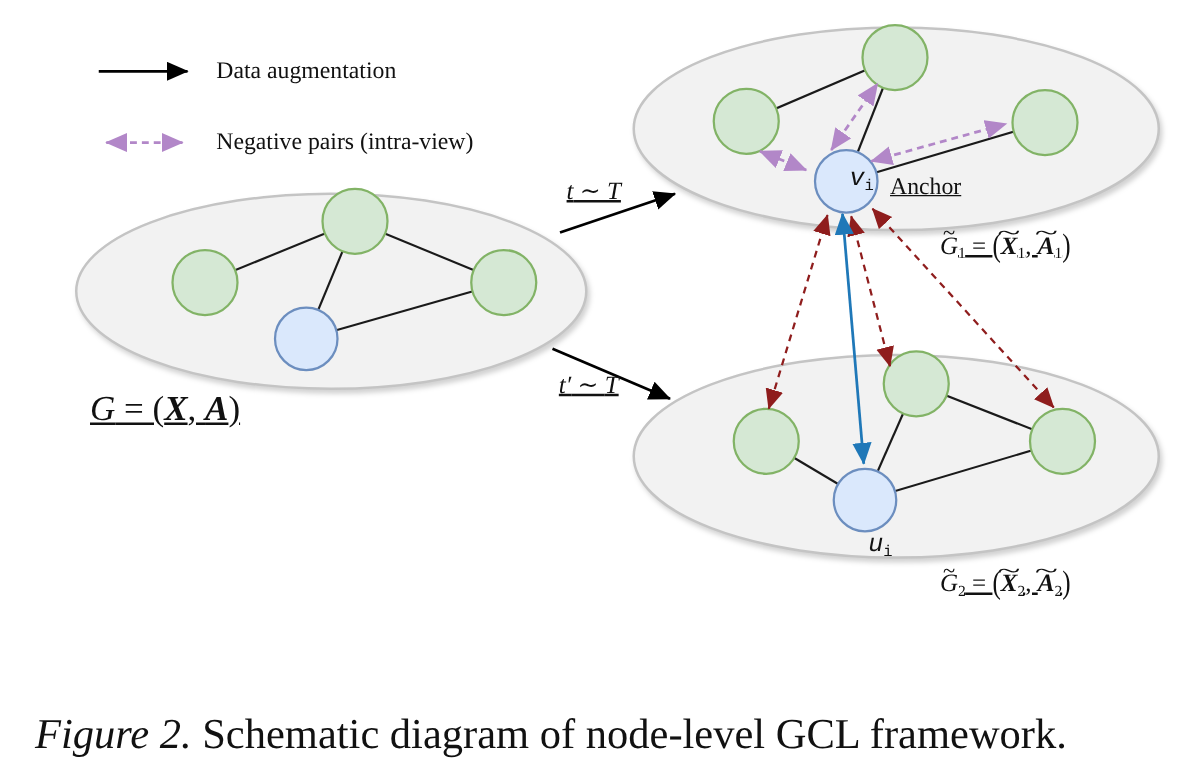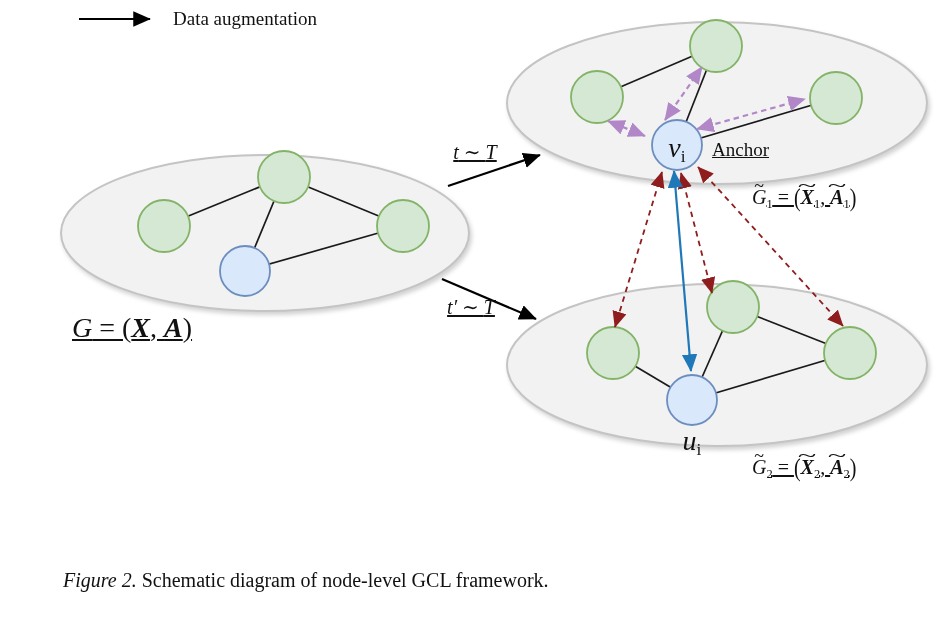--- a/index.html
+++ b/index.html
@@ -6,21 +6,21 @@
   body{
     width:943px;height:623px;position:relative;background:#ffffff;
     font-family:"Liberation Serif","DejaVu Serif",serif;color:#111;
     overflow:hidden;
   }
   svg{display:block;}
   #diagram{position:absolute;left:0;top:0;}
 
   
   #legend{position:absolute;left:76px;top:9px;}
-  .lrow{display:flex;align-items:center;height:19px;margin-bottom:3.5px;}
+  .lrow{display:flex;align-items:center;height:19px;margin-bottom:3.5px;margin-top:38px;}
   .lrow svg{width:86px;height:16px;margin-right:11px;flex:none;}
   .llabel{font-size:19px;white-space:nowrap;line-height:19px;}
 
   
   .ell{fill:var(--ellipse-fill,#f2f2f2);stroke:var(--ellipse-stroke,#c4c4c4);stroke-width:2;
        filter:drop-shadow(2px 3px 2px rgba(0,0,0,0.18));}
   line.edge{stroke:var(--edge,#1a1a1a);stroke-width:1.7;}
   line.aug{stroke:var(--aug,#000);stroke-width:2.2;}
   line.pos{stroke:var(--pos,#1f78b8);stroke-width:2.2;}
   line.intra{stroke:var(--intra,#b287c8);stroke-width:2.2;stroke-dasharray:5.5 4;}
@@ -36,22 +36,22 @@
   .mi{font-style:italic;}
   .mbi{font-style:italic;font-weight:bold;}
   .sb{font-size:0.62em;vertical-align:-0.3em;}
   .tld{position:relative;display:inline-block;}
   .tl{position:absolute;left:50%;top:-0.52em;transform:translateX(-50%);
       font-style:normal;font-weight:normal;font-size:0.9em;line-height:1;}
   .tl.wide{transform:translateX(-50%) scaleX(1.9);}
   .bp{display:inline-block;transform:scaleY(1.3);transform-origin:center;}
   #label-t-top,#label-t-bottom{font-size:20px;text-align:center;}
   #anchor-label{font-size:19px;text-align:right;}
-  .nlabel{position:absolute;font-size:28px;text-align:center;}
-  #caption{position:absolute;left:28px;top:569px;font-size:20px;white-space:nowrap;margin-left:35px;}
+  .nlabel{position:absolute;font-size:20px;text-align:right;font-family:Liberation Mono, monospace;}
+  #caption{position:absolute;left:28px;top:569px;font-size:34px;white-space:nowrap;}
   #caption .cap-prefix{font-style:italic;}
 </style>
 </head>
 <body>
 
 <svg width="0" height="0" style="position:absolute" aria-hidden="true">
   <defs>
     <marker id="mA" markerWidth="9" markerHeight="8" refX="7.6" refY="3.5" orient="auto-start-reverse" markerUnits="strokeWidth">
       <path d="M0,0 L8,3.5 L0,7 Z" class="fA"></path>
     </marker>
@@ -117,20 +117,26 @@
   <line class="intra" x1="697" y1="129" x2="805" y2="99" marker-start="url(#mP)" marker-end="url(#mP)"></line>
 </svg>
 
 <div id="legend">
   <div class="lrow">
     <svg viewBox="0 0 86 16">
       <line class="aug" x1="3" y1="8" x2="74" y2="8" marker-end="url(#mA)"></line>
     </svg>
     <span class="llabel">Data augmentation</span>
   </div>
+  <div class="lrow">
+    <svg viewBox="0 0 86 16">
+      <line class="intra" x1="9" y1="8" x2="70" y2="8" marker-start="url(#mP)" marker-end="url(#mP)"></line>
+    </svg>
+    <span class="llabel">Negative pairs (intra-view)</span>
+  </div>
 </div>
 
 <div class="txt" id="label-t-top" style="left:436px;top:140px;width:78px;"><i class="mi">t</i><span> ∼ </span><i class="mi">T</i></div>
 
 <div class="txt" id="label-t-bottom" style="left:428px;top:295px;width:86px;"><i class="mi">t′</i><span> ∼ </span><i class="mi">T</i></div>
 
 <div class="txt" id="anchor-label" style="left:712px;top:139px;">Anchor</div>
 
 <div class="nlabel" style="left:655px;top:132px;width:44px;"><i class="mi">v</i><span class="sb">i</span></div>
 

